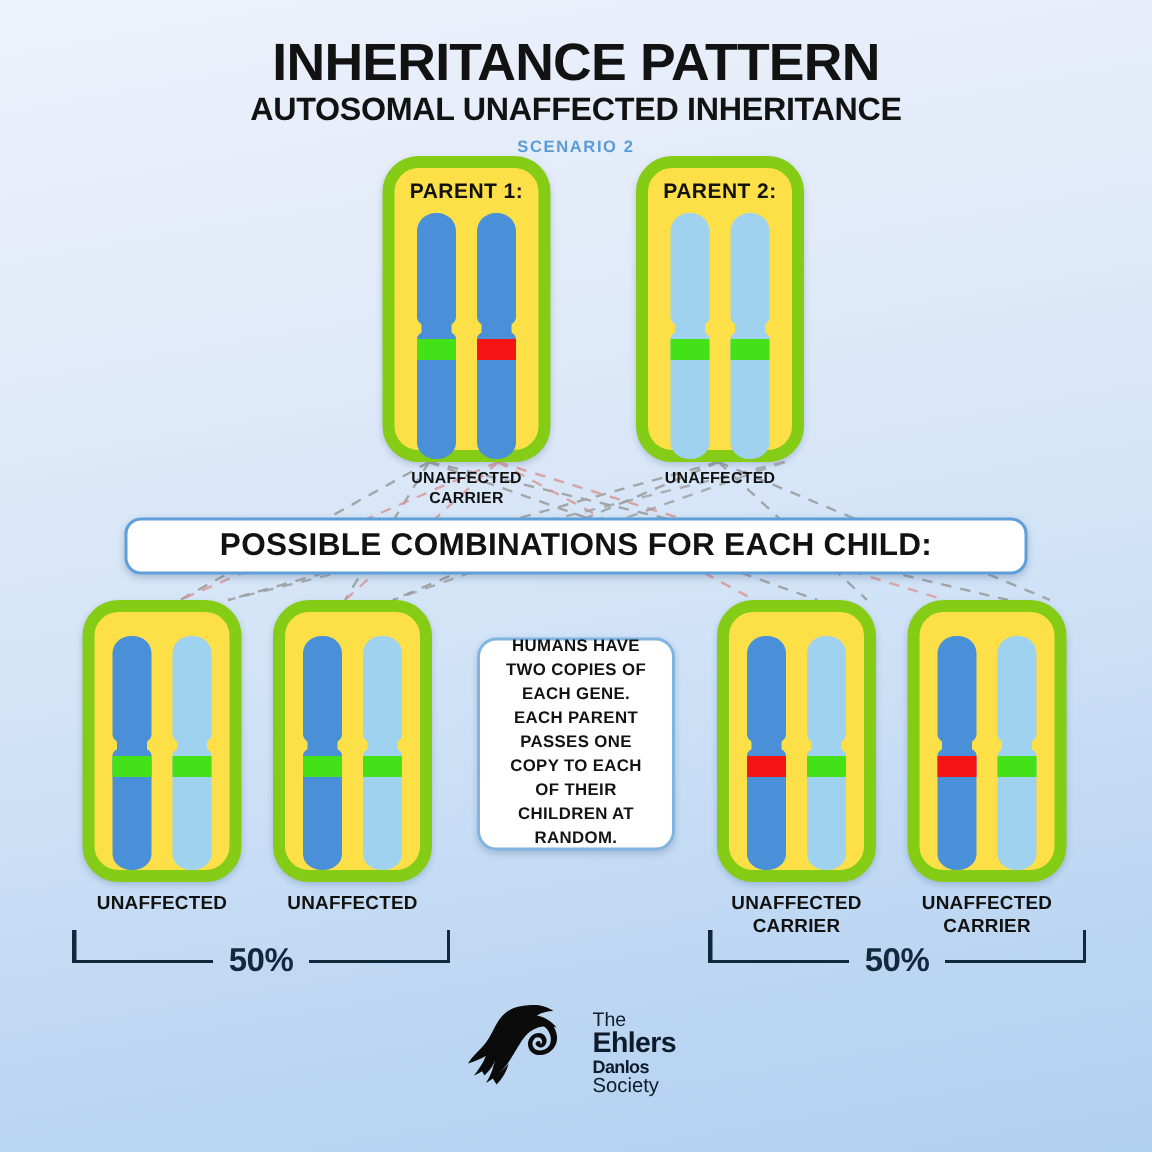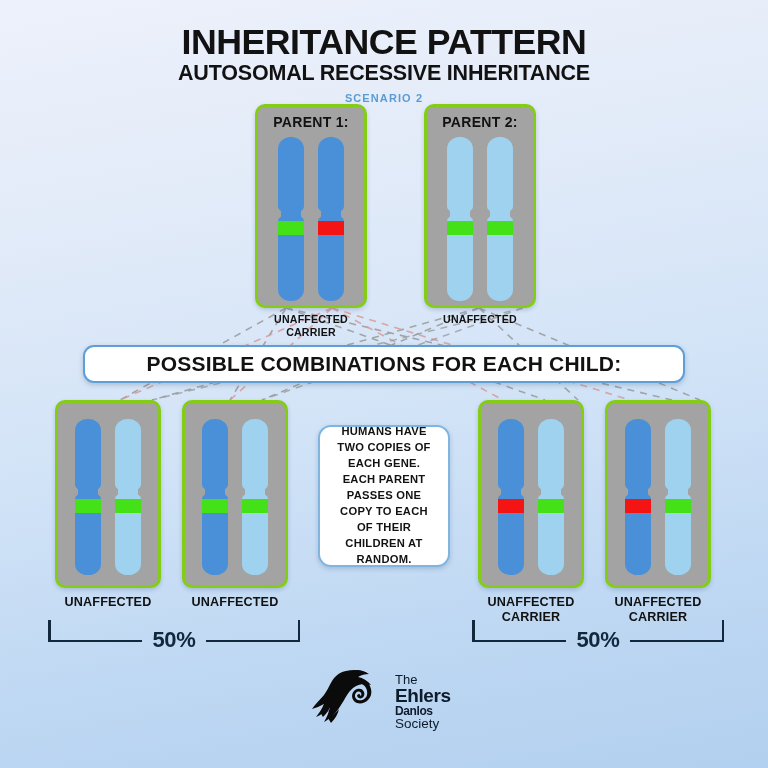--- a/index.html
+++ b/index.html
@@ -24,22 +24,22 @@
   .title-scn {
     font-size:11px; font-weight:bold; letter-spacing:1.1px;
     color:#5b9bd5; margin-top:6px;
   }
 
   
   .wires { position:absolute; inset:0; pointer-events:none; }
 
   
   .card {
-    position:absolute; background:#a3a3a3;
-    border:3px solid #84cc16; border-radius:10px;
+    position:absolute; background:#fde047;
+    border:8px solid #84cc16; border-radius:24px;
     box-shadow:0 2px 4px rgba(40,70,110,.22);
   }
   .card-title {
     position:absolute; top:7px; left:0; right:0; text-align:center;
     font-size:14px; font-weight:bold; letter-spacing:.3px; color:#121212;
   }
   .chromo-row {
     position:absolute; left:0; right:0; display:flex;
     justify-content:center; align-items:flex-start;
   }
@@ -111,21 +111,21 @@
   .logo-text .l3 { font-size:12px; font-weight:bold; letter-spacing:-.4px; }
   .logo-text .l4 { font-size:13.5px; font-weight:normal; }
 </style>
 </head>
 <body>
 
 <div class="stage">
 
   <div class="header">
     <div class="title-main">INHERITANCE PATTERN</div>
-    <div class="title-sub">AUTOSOMAL RECESSIVE INHERITANCE</div>
+    <div class="title-sub">AUTOSOMAL UNAFFECTED INHERITANCE</div>
     <div class="title-scn">SCENARIO 2</div>
   </div>
 
   <svg class="wires" width="768" height="768" viewBox="0 0 768 768">
     <g stroke="#9a9a9a" stroke-width="1.6" stroke-dasharray="7 6" fill="none" opacity=".85">
       <path d="M286,308 L120,400"></path>
       <path d="M286,308 L230,400"></path>
       <path d="M286,308 L545,400"></path>
       <path d="M286,308 L672,400"></path>
       <path d="M479,308 L152,400"></path>

